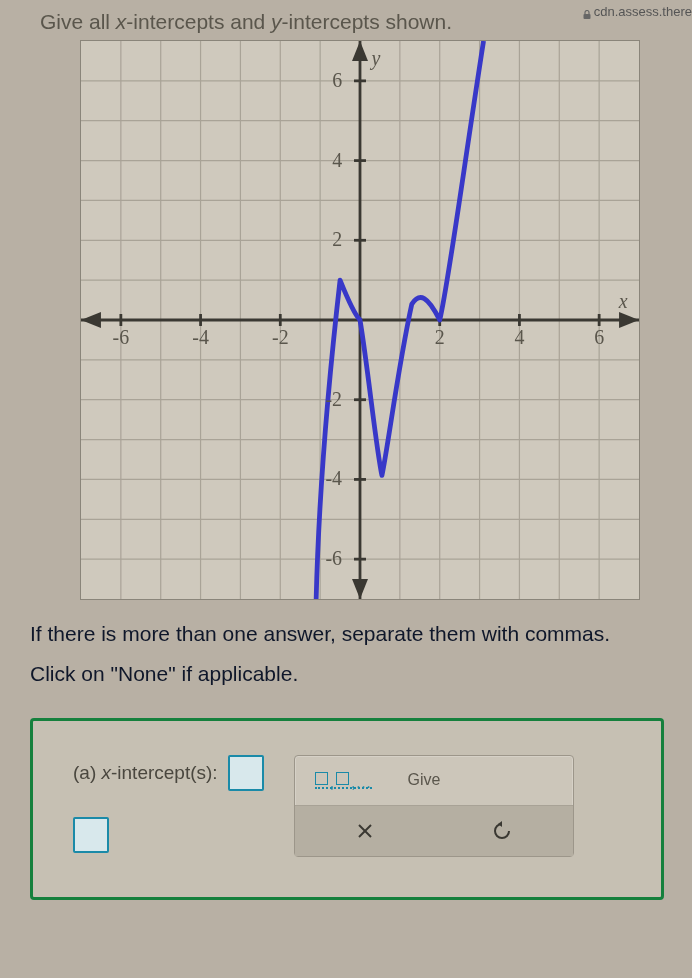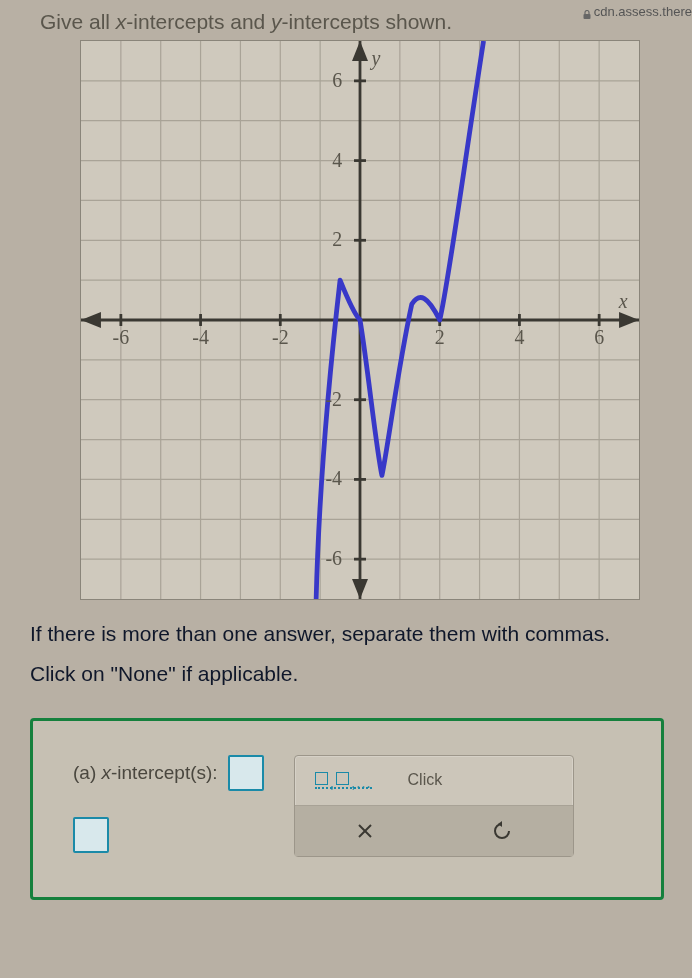--- a/index.html
+++ b/index.html
@@ -246,21 +246,21 @@
     </div>
 
     <div class="toolbox">
       <div class="tool-row top">
         <div class="ordered-pair-icon">
           <span class="mini-box"></span>
           <span class="comma">,</span>
           <span class="mini-box"></span>
           <span class="comma">,…</span>
         </div>
-        <div class="none-btn">Click</div>
+        <div class="none-btn">Give</div>
       </div>
       <div class="tool-row bottom">
         <div class="x-btn">
           <svg width="20" height="20" viewBox="0 0 20 20">
             <line x1="4" y1="4" x2="16" y2="16" stroke="#3a3832" stroke-width="2"></line>
             <line x1="16" y1="4" x2="4" y2="16" stroke="#3a3832" stroke-width="2"></line>
           </svg>
         </div>
         <div class="reset-btn">
           <svg width="22" height="22" viewBox="0 0 22 22">

